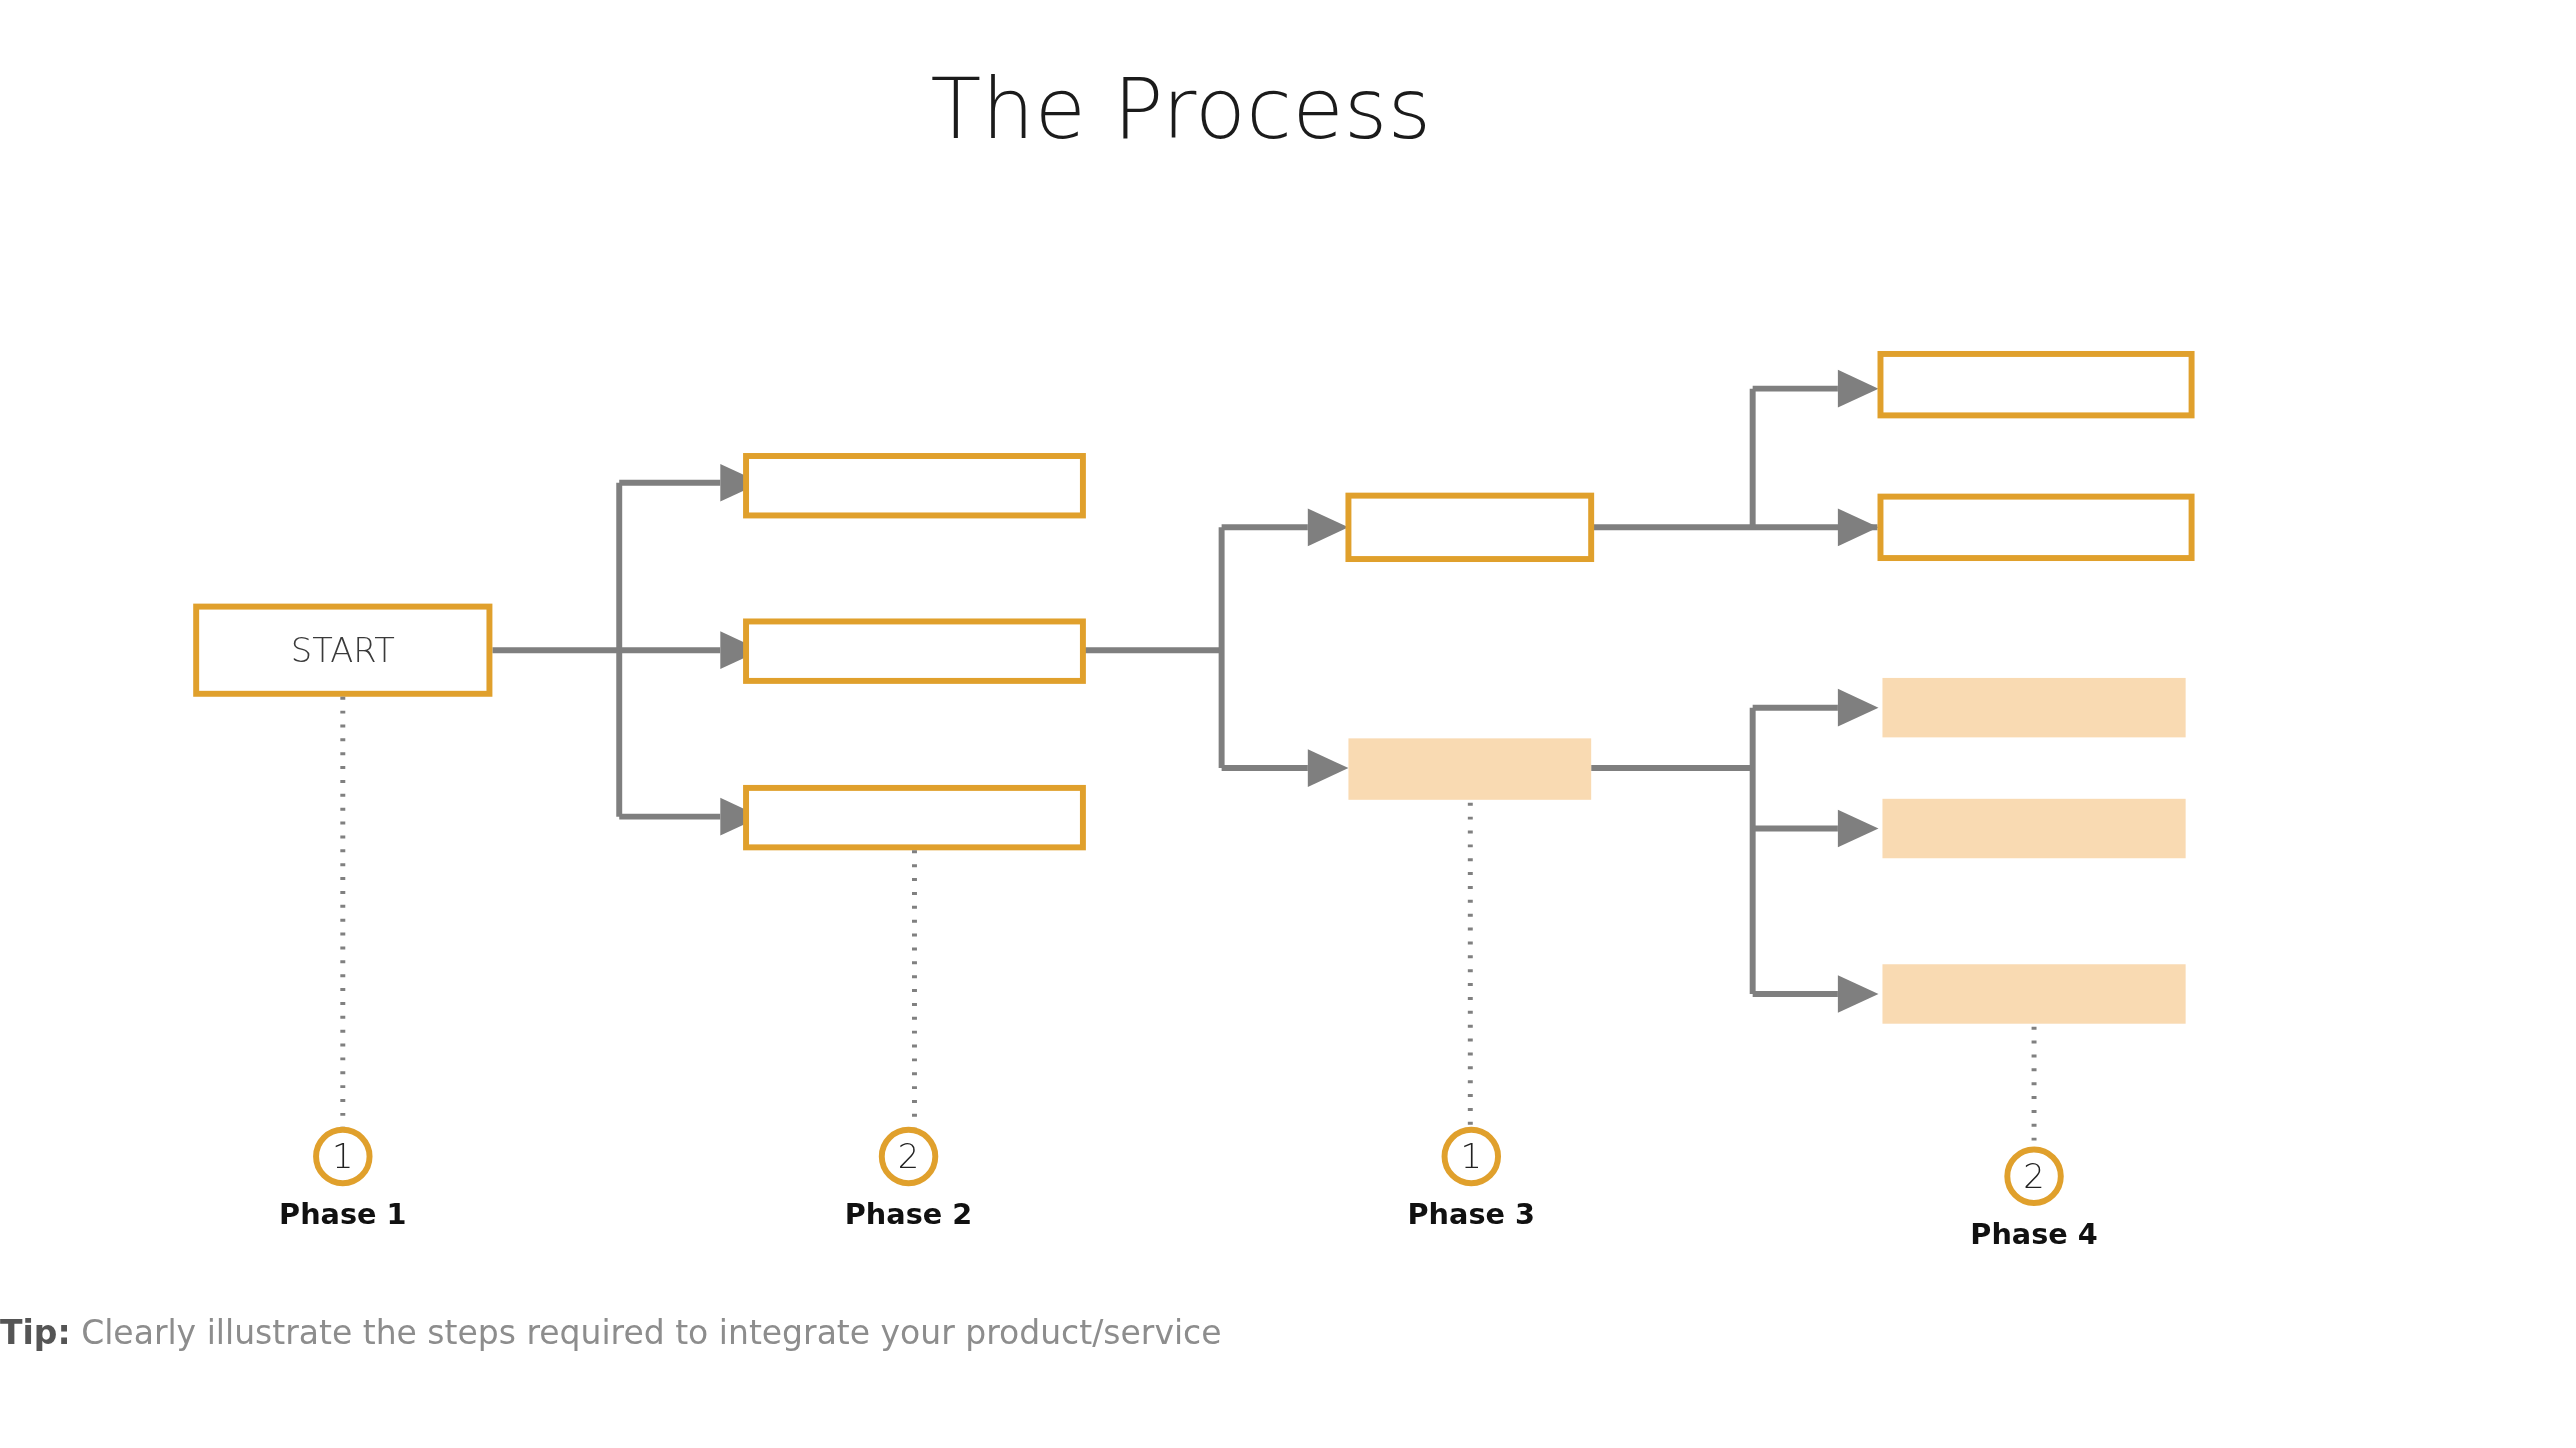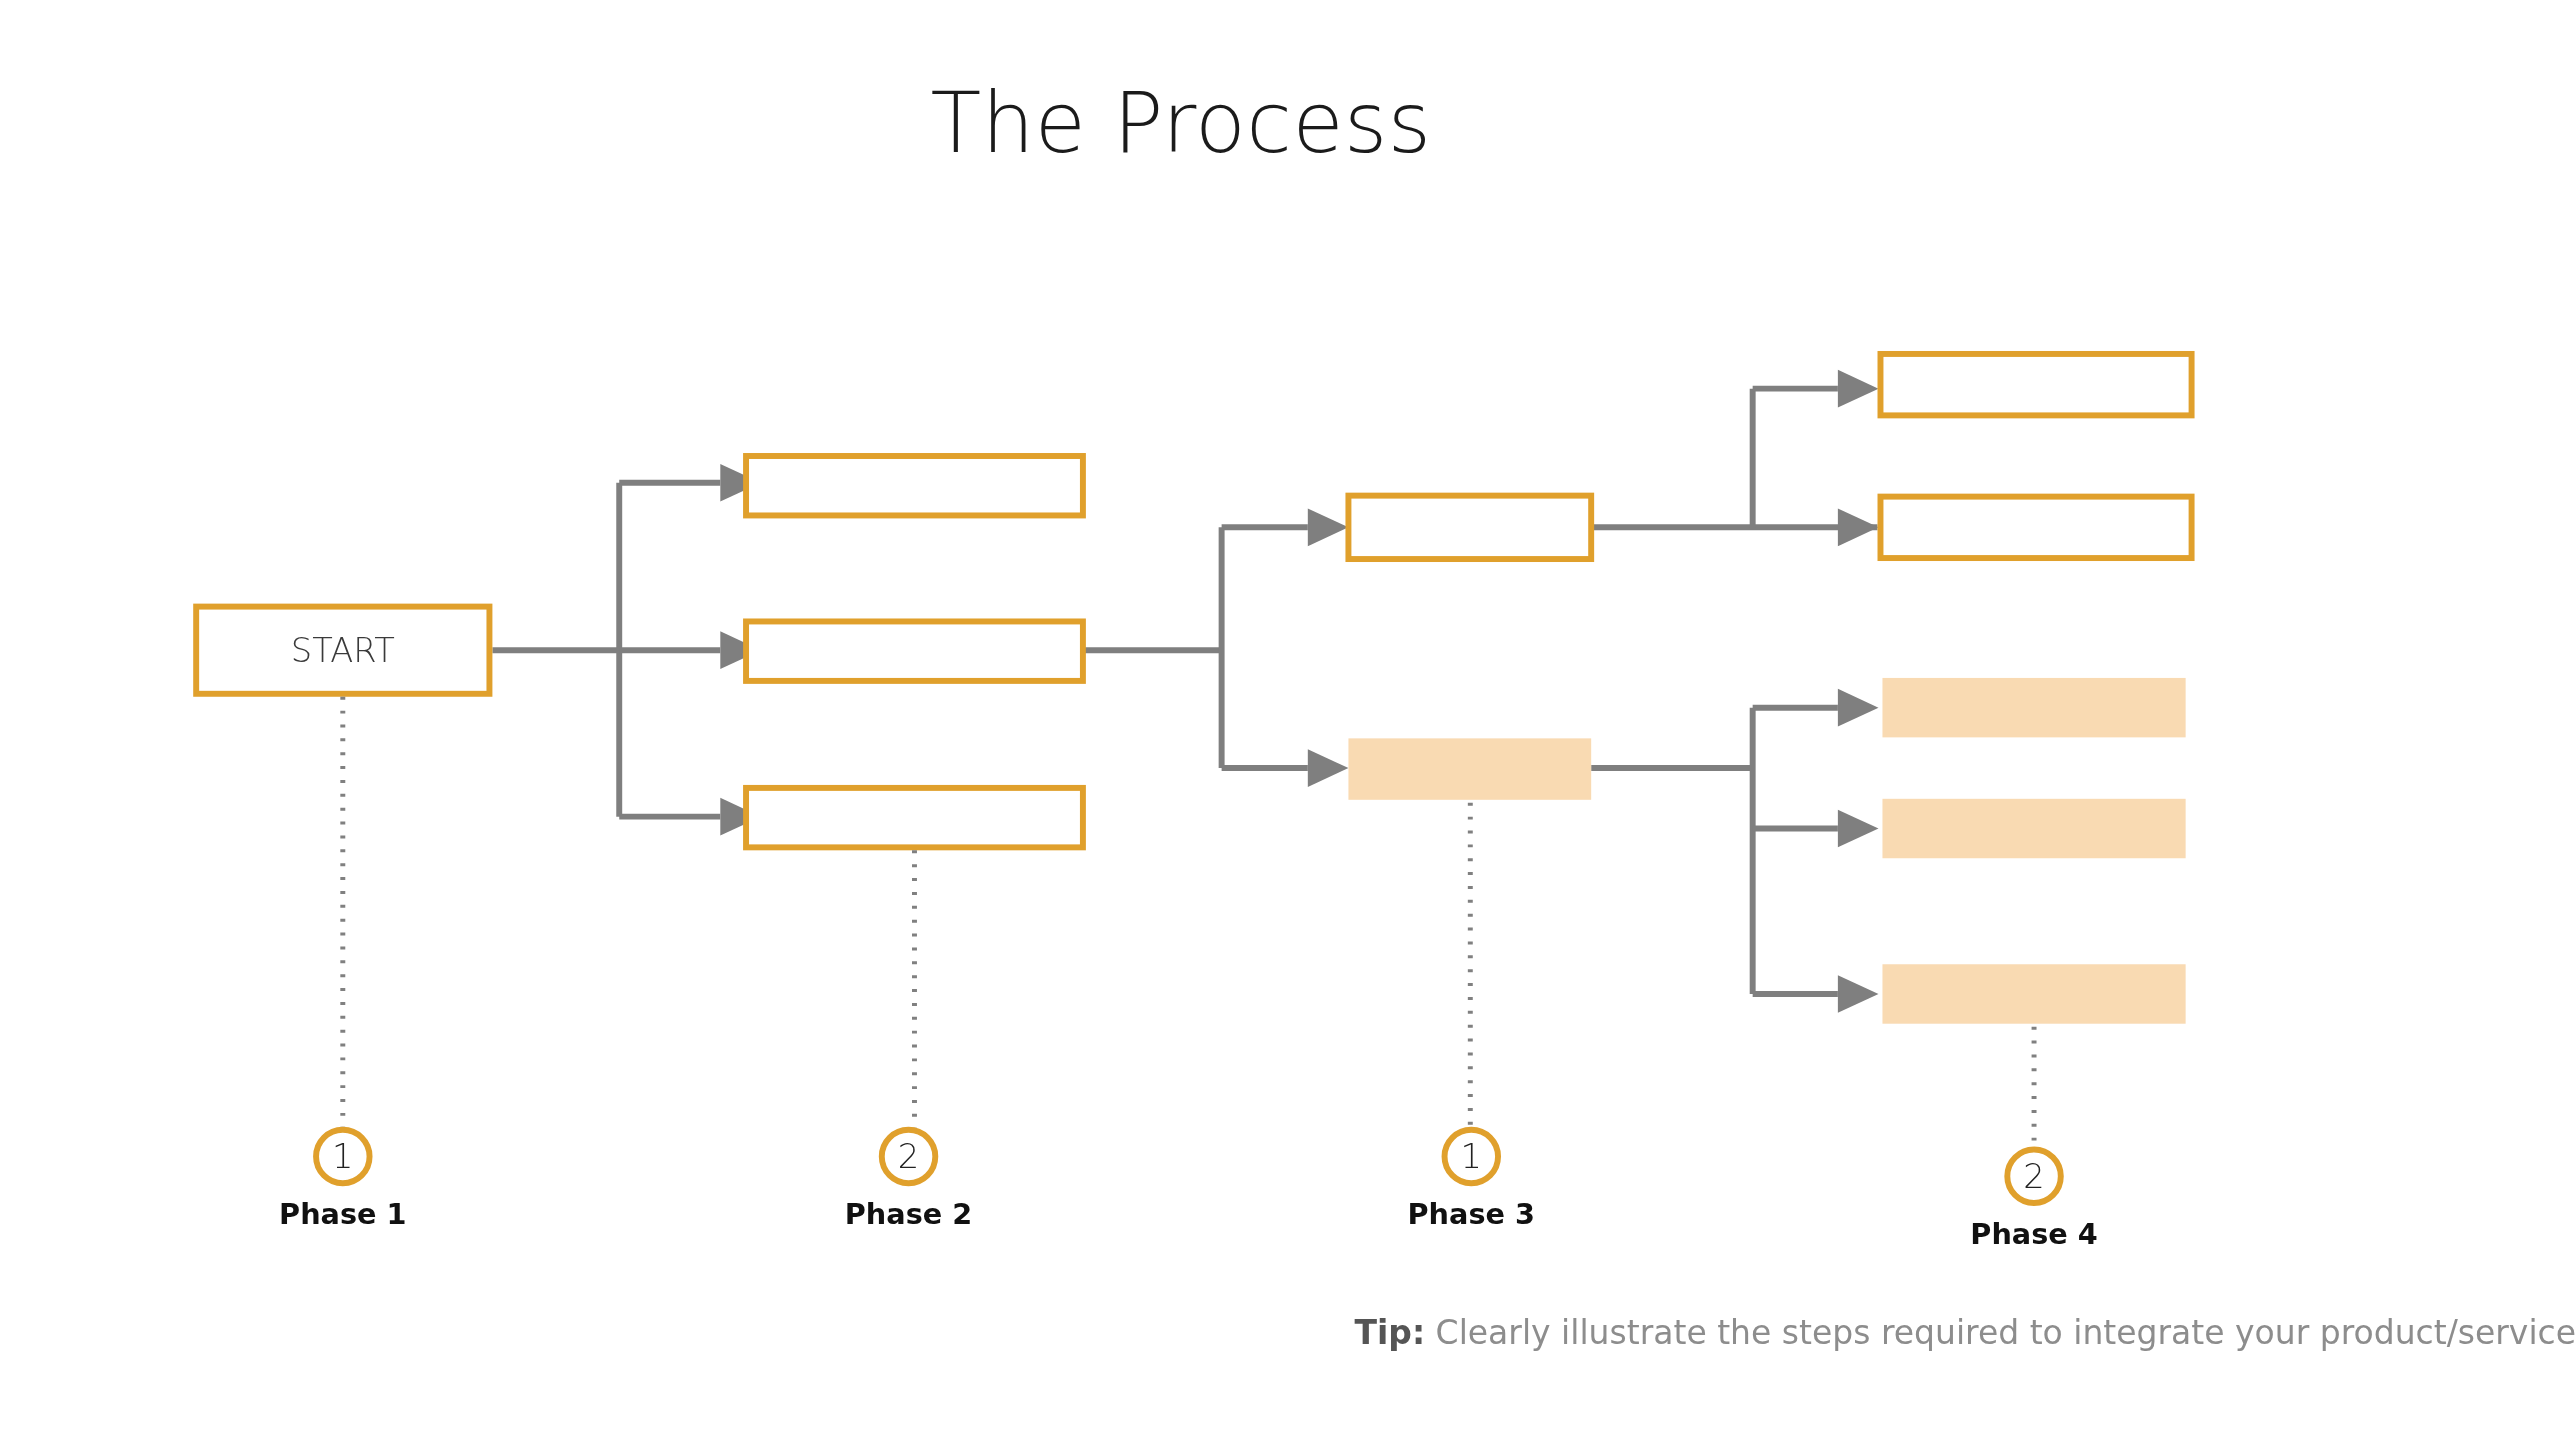--- a/index.html
+++ b/index.html
@@ -15,21 +15,21 @@
     overflow: hidden;
   }
   #slide {
     position: relative;
     width: 2576px;
     height: 1449px;
     background: #ffffff;
   }
   .slide-title {
     position: absolute;
-    top: 75px;
+    top: 61px;
     left: 0;
     width: 2362px;
     text-align: center;
     font-size: 83px;
     font-weight: 300;
     letter-spacing: 0.5px;
     color: #1b1b1b;
     font-family: "DejaVu Sans", sans-serif;
   }
   svg.flow {
@@ -90,21 +90,21 @@
     font-size: 29px;
     font-weight: bold;
     fill: #111111;
     text-anchor: middle;
   }
   .tip-row {
     position: absolute;
     left: 0;
     top: 1313px;
     width: 2576px;
-    text-align: right;
+    text-align: left;
     font-size: 33px;
     font-family: "DejaVu Sans", sans-serif;
   }
   .tip-strong {
     font-weight: bold;
     color: #555555;
   }
   .tip-text {
     font-weight: 400;
     color: #8d8d8d;

